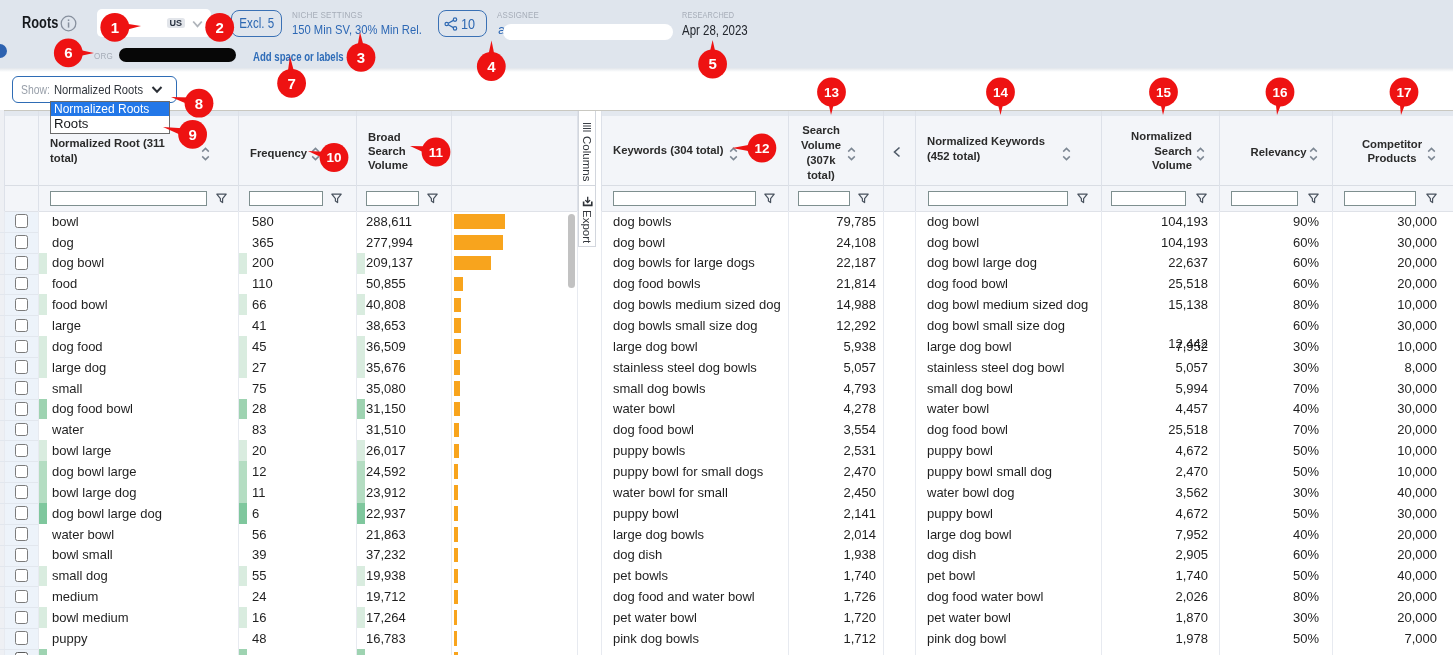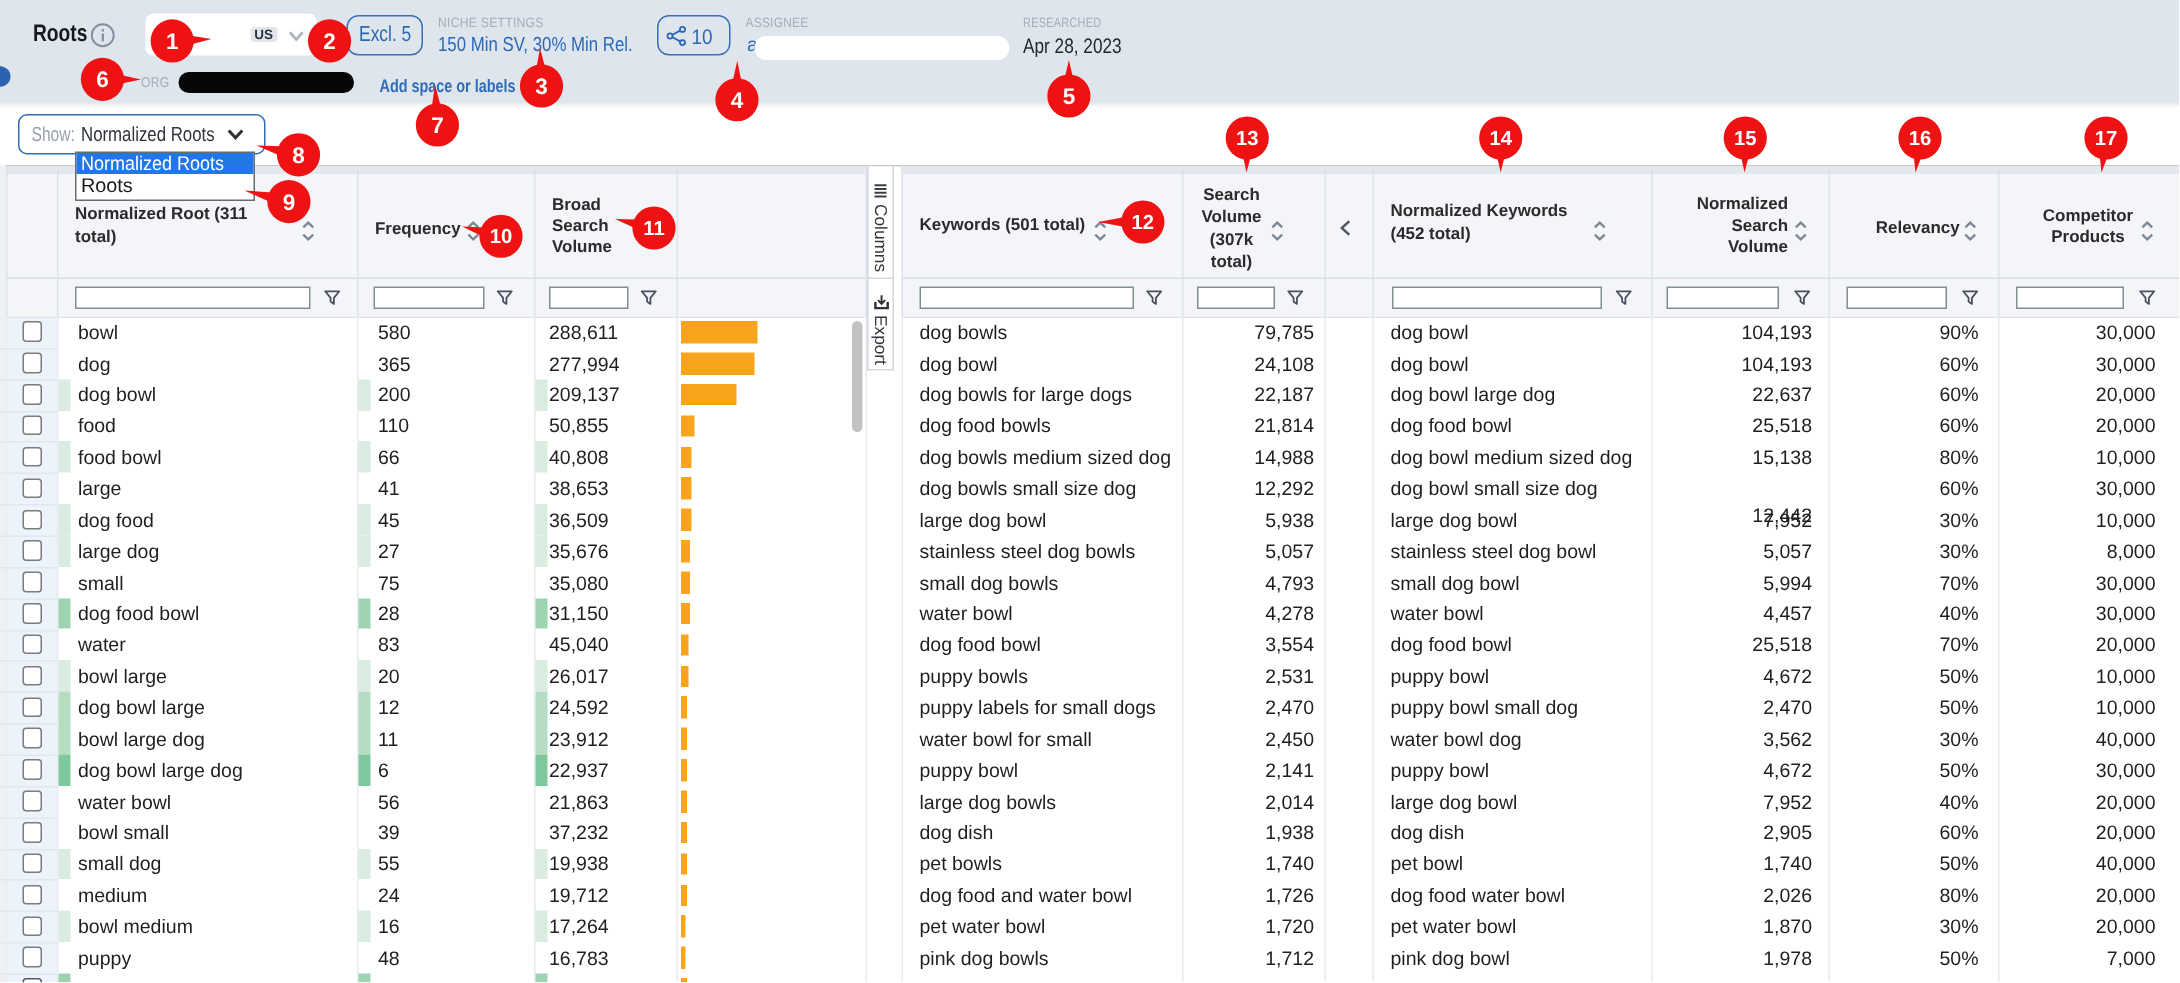--- a/index.html
+++ b/index.html
@@ -102,21 +102,21 @@
 <svg class="abs" style="left:201px;top:147px" width="9" height="14" viewBox="0 0 9 14">
       <path d="M1.2 4.6 L4.5 1.4 L7.8 4.6" fill="none" stroke="#7d8793" stroke-width="1.5"></path>
       <path d="M1.2 9.4 L4.5 12.6 L7.8 9.4" fill="none" stroke="#7d8793" stroke-width="1.5"></path>
     </svg>
 <div class="hcell" style="left:250px;top:145.5px">Frequency</div>
 <svg class="abs" style="left:311px;top:147px" width="9" height="14" viewBox="0 0 9 14">
       <path d="M1.2 4.6 L4.5 1.4 L7.8 4.6" fill="none" stroke="#7d8793" stroke-width="1.5"></path>
       <path d="M1.2 9.4 L4.5 12.6 L7.8 9.4" fill="none" stroke="#7d8793" stroke-width="1.5"></path>
     </svg>
 <div class="hcell" style="left:368px;top:130px;line-height:14px">Broad<br>Search<br>Volume</div>
-<div class="hcell" style="left:613px;top:142.5px">Keywords (501 total)</div>
+<div class="hcell" style="left:613px;top:142.5px">Keywords (304 total)</div>
 <svg class="abs" style="left:729px;top:147px" width="9" height="14" viewBox="0 0 9 14">
       <path d="M1.2 4.6 L4.5 1.4 L7.8 4.6" fill="none" stroke="#7d8793" stroke-width="1.5"></path>
       <path d="M1.2 9.4 L4.5 12.6 L7.8 9.4" fill="none" stroke="#7d8793" stroke-width="1.5"></path>
     </svg>
 <div class="hcell" style="left:781px;top:123px;width:80px;text-align:center;line-height:15px">Search<br>Volume<br>(307k<br>total)</div>
 <svg class="abs" style="left:847px;top:147px" width="9" height="14" viewBox="0 0 9 14">
       <path d="M1.2 4.6 L4.5 1.4 L7.8 4.6" fill="none" stroke="#7d8793" stroke-width="1.5"></path>
       <path d="M1.2 9.4 L4.5 12.6 L7.8 9.4" fill="none" stroke="#7d8793" stroke-width="1.5"></path>
     </svg>
 <svg class="abs" style="left:891px;top:146px" width="12" height="12" viewBox="0 0 12 12">
@@ -260,21 +260,21 @@
 <div class="strip" style="left:38.5px;top:398.6px;height:20.85px;background:#9ed3b1"></div>
 <div class="strip" style="left:239px;top:398.6px;height:20.85px;background:#9ed3b1"></div>
 <div class="strip" style="left:356.5px;top:398.6px;height:20.85px;background:#9ed3b1"></div>
 <div class="cell" style="left:52px;top:401.4px">dog food bowl</div>
 <div class="cell" style="left:252px;top:401.4px">28</div>
 <div class="cell" style="left:366px;top:401.4px">31,150</div>
 <div class="bar" style="left:454px;top:401.8px;width:5.5px"></div>
 <div class="cb" style="left:14.8px;top:422.9px"></div>
 <div class="cell" style="left:52px;top:422.2px">water</div>
 <div class="cell" style="left:252px;top:422.2px">83</div>
-<div class="cell" style="left:366px;top:422.2px">45,040</div>
+<div class="cell" style="left:366px;top:422.2px">31,510</div>
 <div class="bar" style="left:454px;top:422.7px;width:4.7px"></div>
 <div class="cb" style="left:14.8px;top:443.8px"></div>
 <div class="strip" style="left:38.5px;top:440.4px;height:20.85px;background:#d9ecdf"></div>
 <div class="strip" style="left:239px;top:440.4px;height:20.85px;background:#d9ecdf"></div>
 <div class="strip" style="left:356.5px;top:440.4px;height:20.85px;background:#d9ecdf"></div>
 <div class="cell" style="left:52px;top:443.1px">bowl large</div>
 <div class="cell" style="left:252px;top:443.1px">20</div>
 <div class="cell" style="left:366px;top:443.1px">26,017</div>
 <div class="bar" style="left:454px;top:443.6px;width:4.6px"></div>
 <div class="cb" style="left:14.8px;top:464.6px"></div>
@@ -407,21 +407,21 @@
 <div class="cell" style="left:927px;top:422.2px">dog food bowl</div>
 <div class="cell num" style="left:1108px;top:422.2px;width:100px">25,518</div>
 <div class="cell num" style="left:1219px;top:422.2px;width:100px">70%</div>
 <div class="cell num" style="left:1337px;top:422.2px;width:100px">20,000</div>
 <div class="cell" style="left:613px;top:443.1px">puppy bowls</div>
 <div class="cell num" style="left:776px;top:443.1px;width:100px">2,531</div>
 <div class="cell" style="left:927px;top:443.1px">puppy bowl</div>
 <div class="cell num" style="left:1108px;top:443.1px;width:100px">4,672</div>
 <div class="cell num" style="left:1219px;top:443.1px;width:100px">50%</div>
 <div class="cell num" style="left:1337px;top:443.1px;width:100px">10,000</div>
-<div class="cell" style="left:613px;top:463.9px">puppy labels for small dogs</div>
+<div class="cell" style="left:613px;top:463.9px">puppy bowl for small dogs</div>
 <div class="cell num" style="left:776px;top:463.9px;width:100px">2,470</div>
 <div class="cell" style="left:927px;top:463.9px">puppy bowl small dog</div>
 <div class="cell num" style="left:1108px;top:463.9px;width:100px">2,470</div>
 <div class="cell num" style="left:1219px;top:463.9px;width:100px">50%</div>
 <div class="cell num" style="left:1337px;top:463.9px;width:100px">10,000</div>
 <div class="cell" style="left:613px;top:484.8px">water bowl for small</div>
 <div class="cell num" style="left:776px;top:484.8px;width:100px">2,450</div>
 <div class="cell" style="left:927px;top:484.8px">water bowl dog</div>
 <div class="cell num" style="left:1108px;top:484.8px;width:100px">3,562</div>
 <div class="cell num" style="left:1219px;top:484.8px;width:100px">30%</div>

